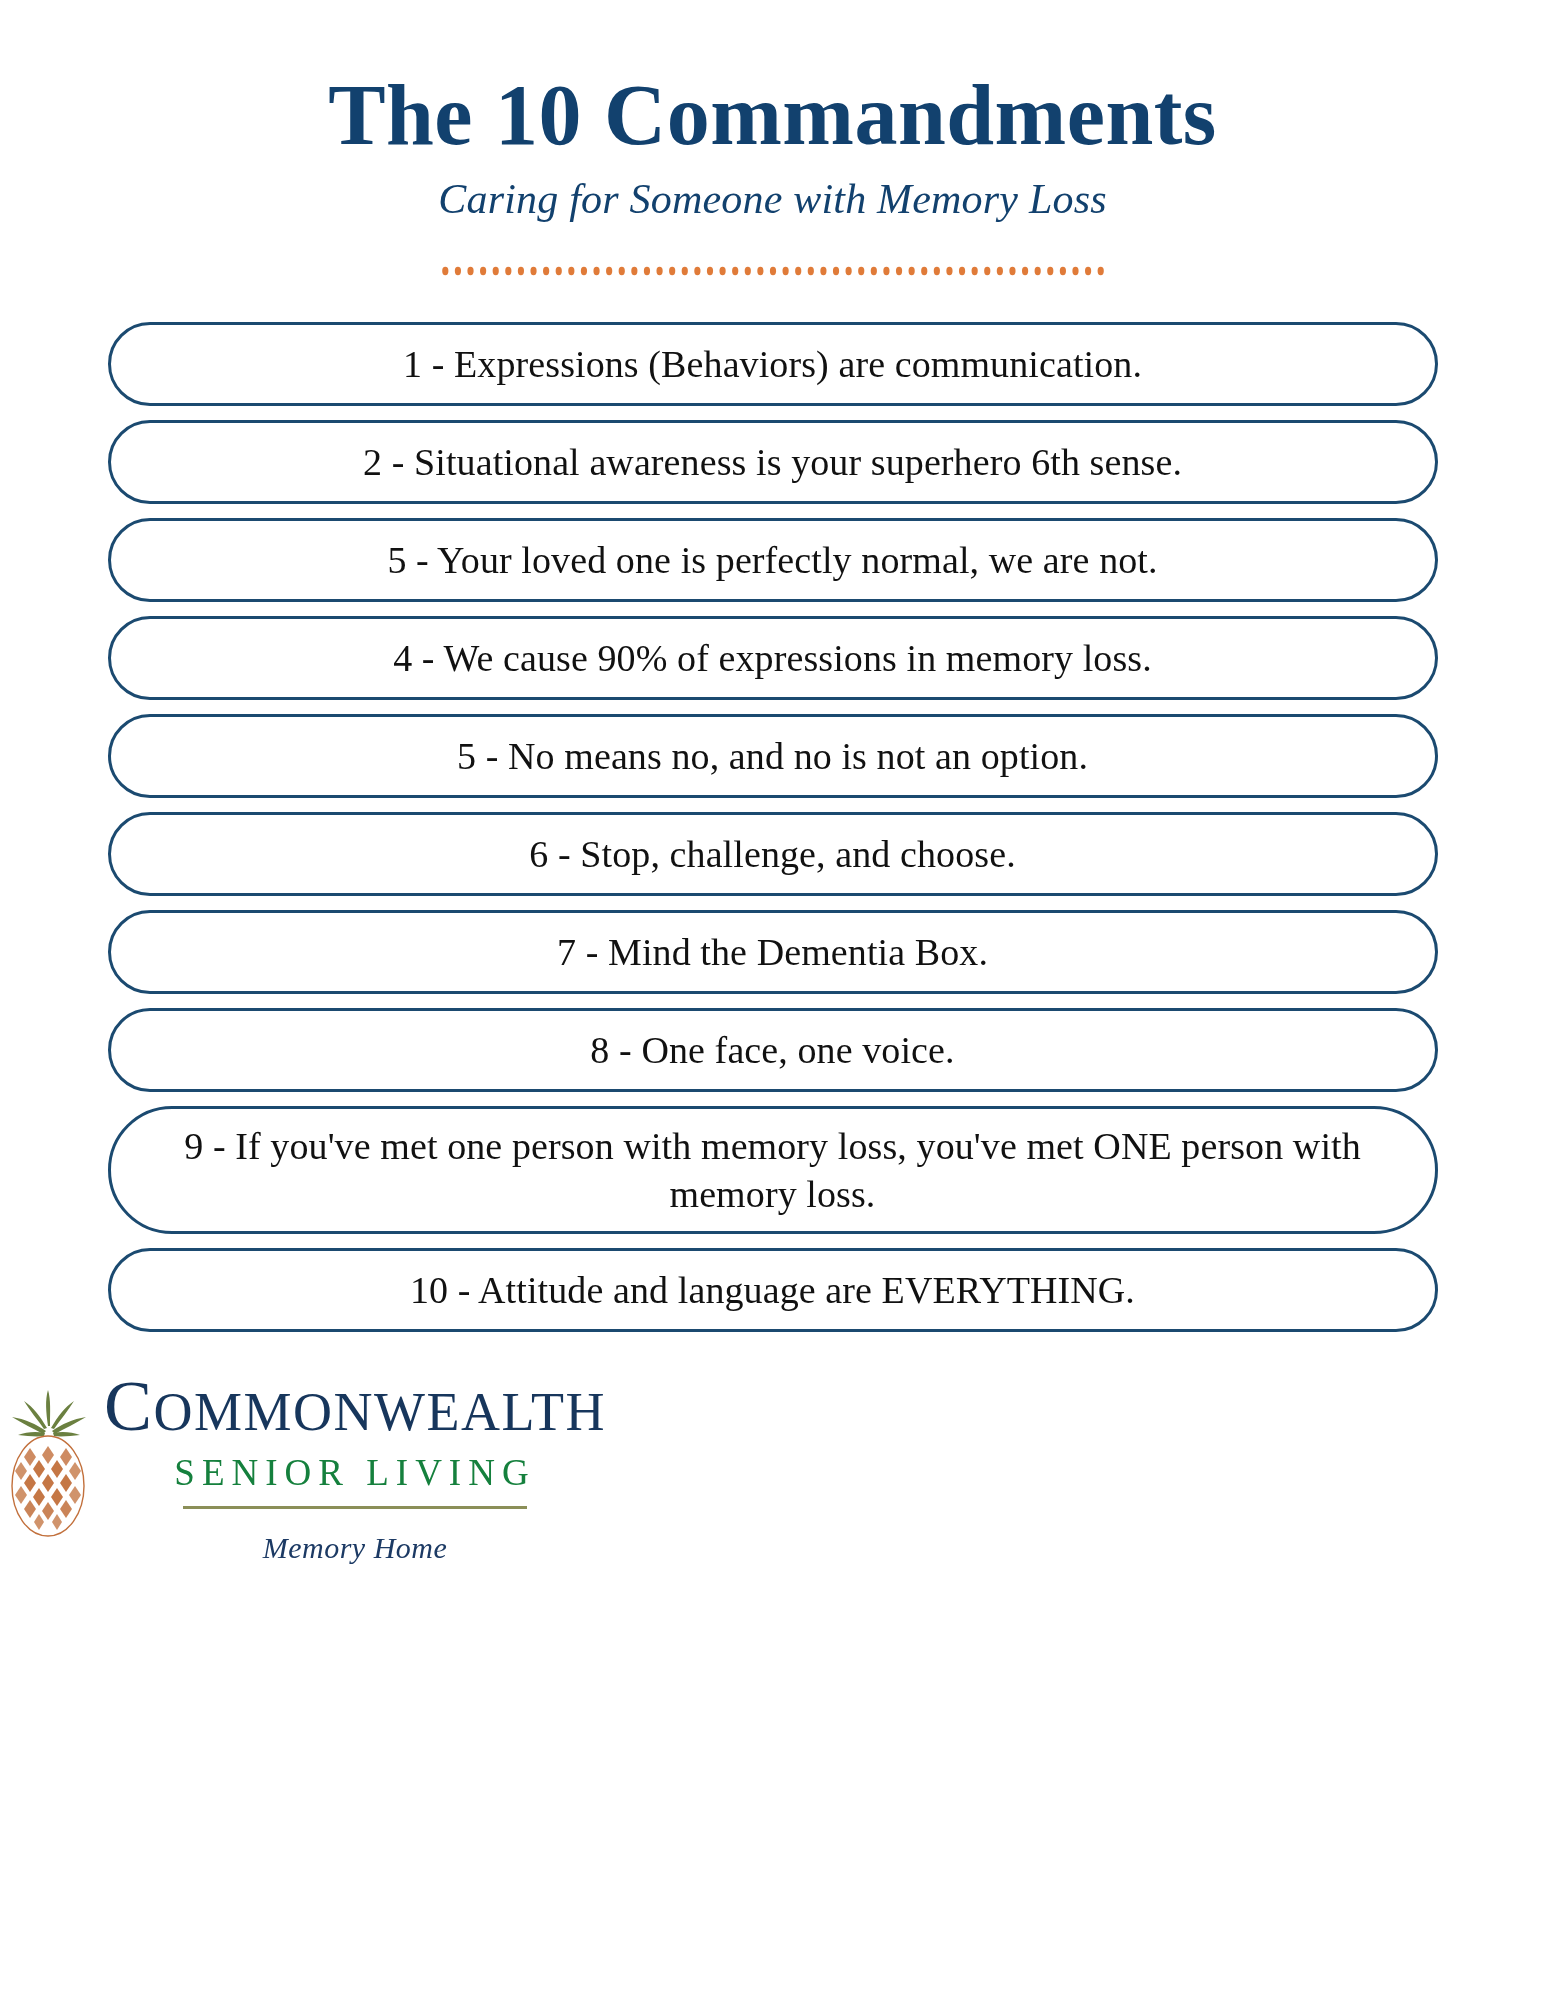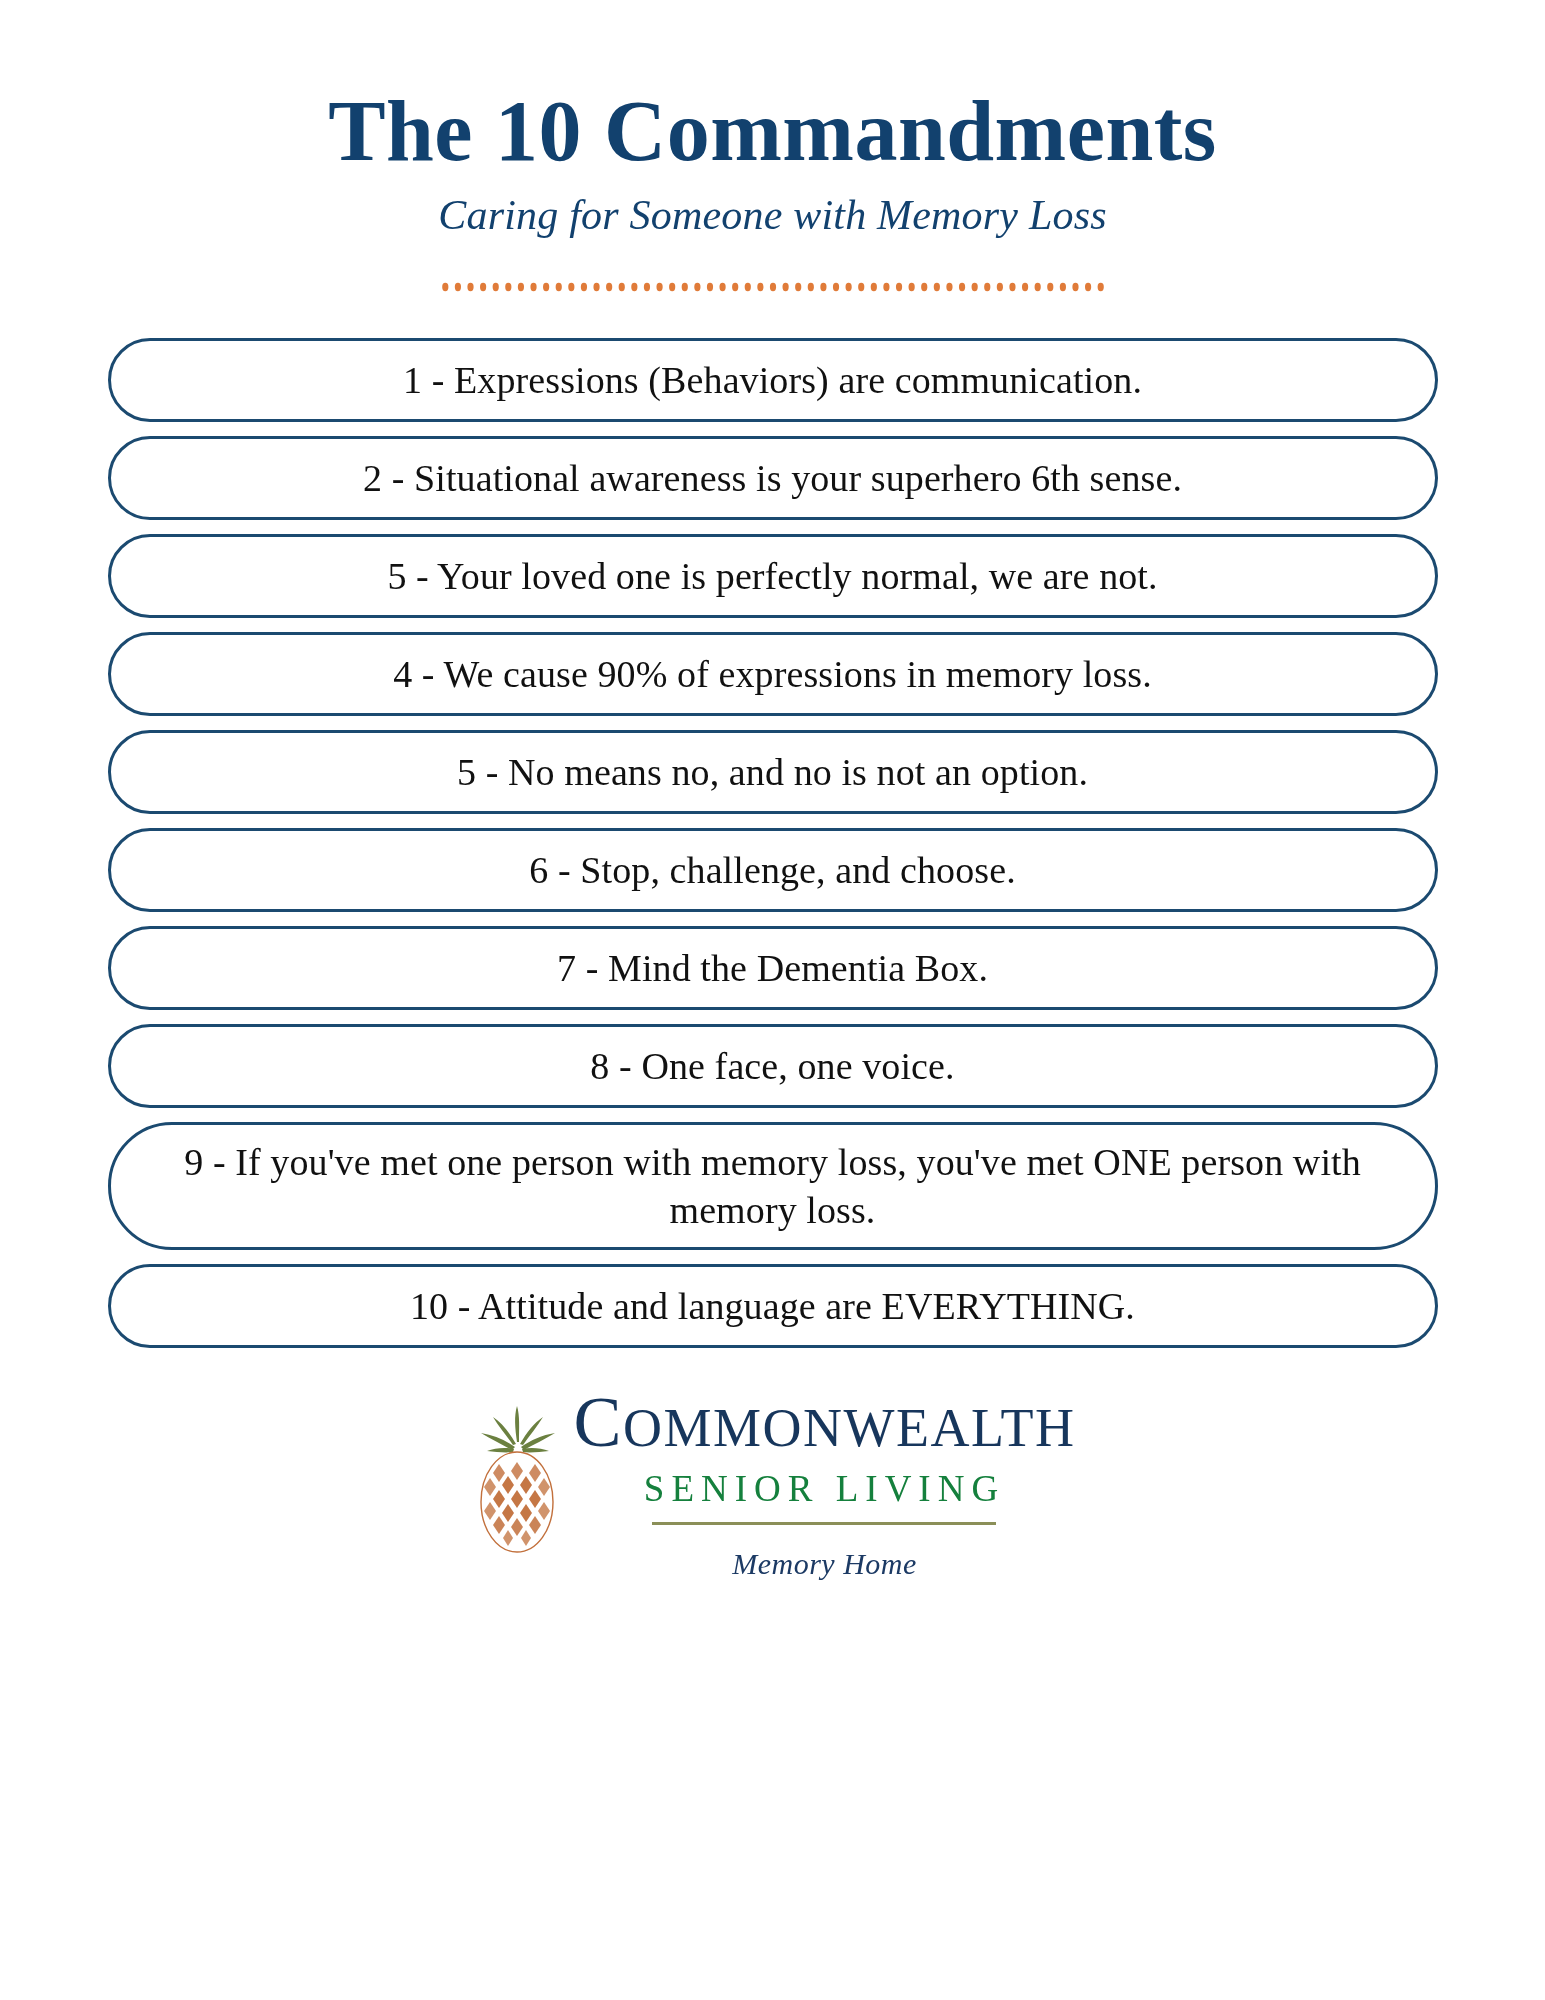--- a/index.html
+++ b/index.html
@@ -12,21 +12,21 @@
     height: 2000px;
     font-family: "Liberation Serif", "DejaVu Serif", serif;
     overflow: hidden;
     position: relative;
   }
 
   .page {
     width: 1545px;
     height: 2000px;
     box-sizing: border-box;
-    padding: 16px;
+    padding: 0;
     position: relative;
     background: #ffffff;
   }
 
   
   .header {
     text-align: center;
     padding-top: 72px;
   }
   .title {
@@ -88,21 +88,21 @@
     line-height: 1.28;
     color: #111111;
     text-align: center;
     letter-spacing: 0.1px;
   }
 
   
   .logo-block {
     margin-top: 42px;
     display: flex;
-    justify-content: center;
+    justify-content: flex-start;
   }
   .logo {
     display: flex;
     align-items: flex-start;
     gap: 8px;
   }
   .pineapple {
     width: 96px;
     height: 150px;
     flex: 0 0 auto;

